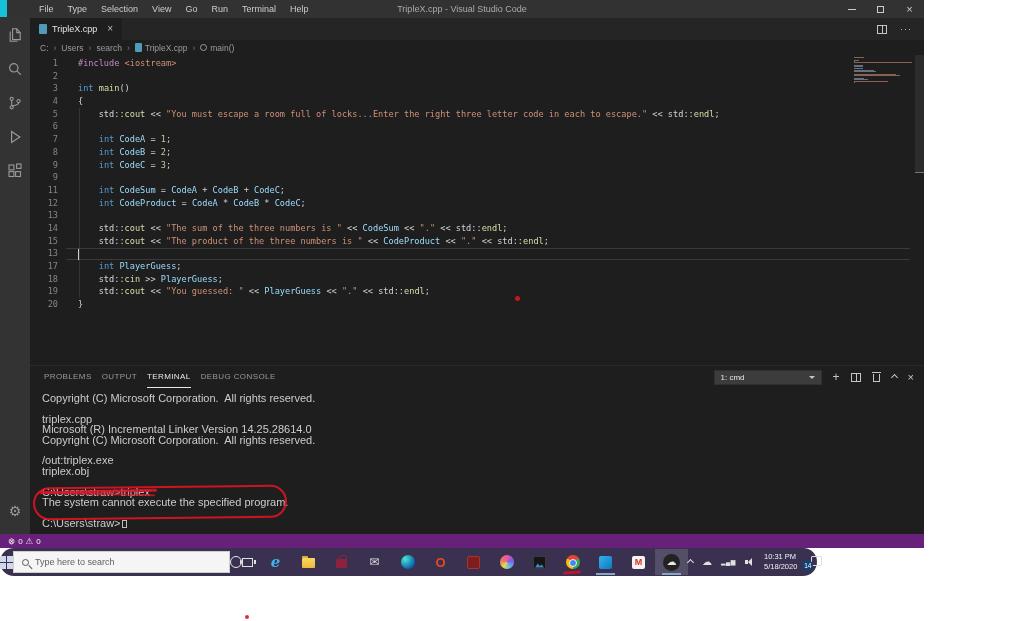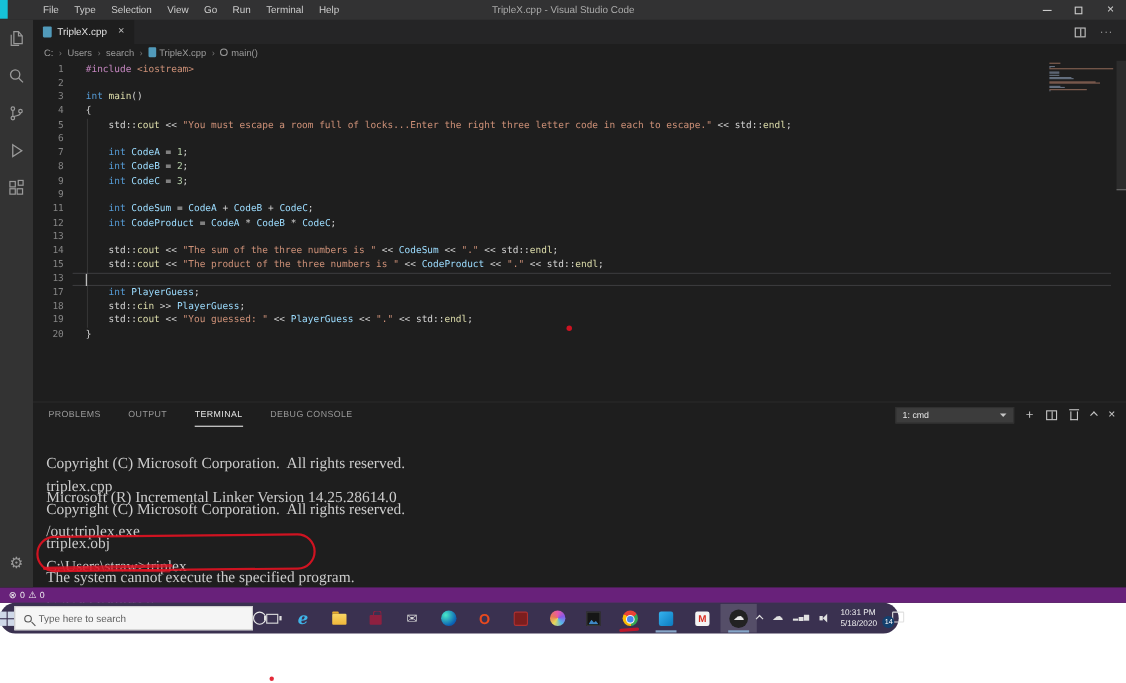--- a/index.html
+++ b/index.html
@@ -1,20 +1,20 @@
 <!DOCTYPE html>
 <html><head>
 <meta charset="utf-8">
 <style>
   *{box-sizing:border-box;margin:0;padding:0;}
   body{background:#fff;font-family:"Liberation Sans",sans-serif;}
   .screen{position:relative;width:1024px;height:621px;background:#ffffff;overflow:hidden;}
 
   
-  .vscode{position:absolute;left:0;top:0;width:1024px;height:548px;background:#1e1e1e;}
+  .vscode{position:absolute;left:0;top:0;width:924px;height:548px;background:#1e1e1e;}
   .titlebar{position:absolute;left:0;top:0;right:0;height:18px;background:#323233;display:flex;align-items:center;z-index:5;}
   .menubar{display:flex;align-items:center;padding-left:32px;height:100%;}
   .menu-item{font-size:9px;color:#cccccc;padding:0 7px;line-height:18px;cursor:default;}
   .win-title{position:absolute;left:50%;transform:translateX(-50%);font-size:9px;color:#ababab;white-space:nowrap;}
   .win-controls{position:absolute;right:0;top:0;height:18px;display:flex;}
   .wc{width:29px;height:18px;display:flex;align-items:center;justify-content:center;color:#cccccc;background:none;border:none;}
   .wc-min i{display:block;width:8px;height:1px;background:#ccc;}
   .wc-max i{display:block;width:7px;height:7px;border:1px solid #ccc;}
   .wc-close{font-size:11px;line-height:1;}
 
@@ -49,33 +49,33 @@
   .tk-num{color:#b5cea8}.tk-fn{color:#dcdcaa}.tk-pl{color:#d4d4d4}
   .current-line{position:absolute;left:36px;right:14px;height:12.7px;border-top:1px solid #3a3a3c;border-bottom:1px solid #3a3a3c;}
   .editor-cursor{position:absolute;left:48px;width:1px;height:11px;background:#cfcfcf;}
   .indent-guide{position:absolute;left:48.5px;width:1px;background:rgba(255,255,255,0.10);}
   .minimap{position:absolute;right:10px;top:2px;width:60px;height:30px;display:flex;flex-direction:column;gap:0.32px;}
   .mm-line{height:1px;}
   .editor-scrollbar{position:absolute;right:0;top:0;width:9px;height:118px;background:rgba(121,121,121,0.16);border-bottom:1px solid rgba(255,255,255,0.35);}
 
   .panel{position:absolute;left:0;top:347px;right:0;height:169px;background:#1e1e1e;border-top:1px solid rgba(128,128,128,0.12);}
   .panel-header{position:absolute;left:0;top:0;right:0;height:22px;display:flex;align-items:center;}
-  .panel-tabs{display:flex;gap:25px;padding-left:14px;}
+  .panel-tabs{display:flex;gap:10px;padding-left:14px;}
   .panel-tab{font-size:8px;letter-spacing:0.4px;color:#9a9a9a;line-height:20px;border-bottom:1px solid transparent;cursor:default;}
   .panel-tab.active{color:#e7e7e7;border-bottom-color:#e7e7e7;}
   .panel-right{margin-left:auto;display:flex;align-items:center;gap:11px;padding-right:10px;}
   .shell-select{display:flex;align-items:center;justify-content:space-between;background:#3c3c3c;border:1px solid #303030;height:15px;padding:0 6px;font-size:8px;color:#e8e8e8;min-width:108px;}
   .sel-chev{width:0;height:0;border-left:3px solid transparent;border-right:3px solid transparent;border-top:3.5px solid #c5c5c5;}
   .icon-plus{color:#c5c5c5;font-size:12px;line-height:1;}
   .icon-trash{width:9px;height:10px;position:relative;display:inline-block;}
   .icon-trash::before{content:"";position:absolute;left:1px;right:1px;top:2px;bottom:0;border:1px solid #c5c5c5;border-top:none;}
   .icon-trash::after{content:"";position:absolute;left:0;right:0;top:0;height:1px;background:#c5c5c5;}
   .chev-up{width:5px;height:5px;border-top:1.2px solid #c5c5c5;border-right:1.2px solid #c5c5c5;transform:rotate(-45deg);display:inline-block;}
   .icon-close{color:#c5c5c5;font-size:11px;line-height:1;}
-  .terminal{position:absolute;left:12px;top:27px;right:10px;bottom:0;font-family:Liberation Serif, serif;font-size:14px;color:#cccccc;margin-top:24px;}
+  .terminal{position:absolute;left:12px;top:27px;right:10px;bottom:0;font-family:Liberation Sans, sans-serif;font-size:11px;color:#cccccc;}
   .t-line{height:10.4px;line-height:10.4px;white-space:pre;position:relative;}
   .t-line.scribbled::before{content:"";position:absolute;left:-3px;top:3px;width:118px;height:2.6px;background:rgba(221,22,38,0.85);transform:rotate(-1.2deg);border-radius:2px;}
   .t-line.scribbled::after{content:"";position:absolute;left:-1px;top:6px;width:114px;height:2.4px;background:rgba(221,22,38,0.7);transform:rotate(1.4deg);border-radius:2px;}
   .t-cursor{display:inline-block;width:5px;height:8px;border:1px solid #bdbdbd;margin-left:1px;vertical-align:-1px;}
 
   .statusbar{position:absolute;left:0;top:534px;right:0;height:14px;background:#68217a;display:flex;align-items:center;font-size:8px;color:#f2f2f2;}
   .sb-left{display:flex;align-items:center;gap:3px;padding-left:8px;}
   .sb-ico{font-size:8.5px;line-height:1;}
   .sb-right{margin-left:auto;display:flex;align-items:center;gap:11px;padding-right:8px;}
   .sb-item{white-space:nowrap;cursor:default;}

